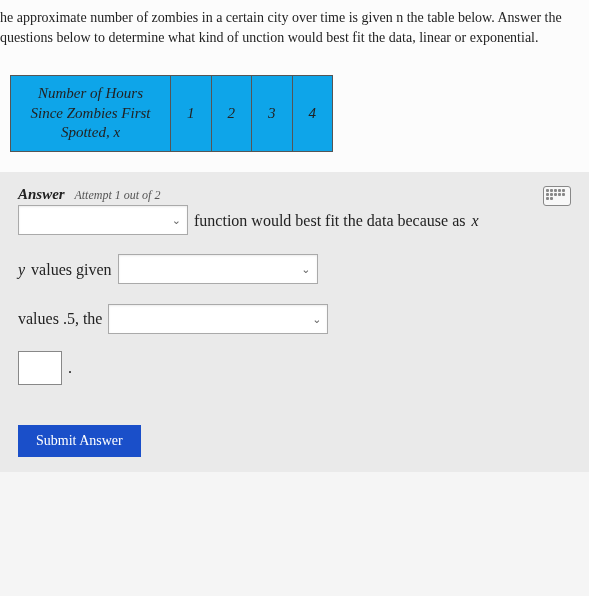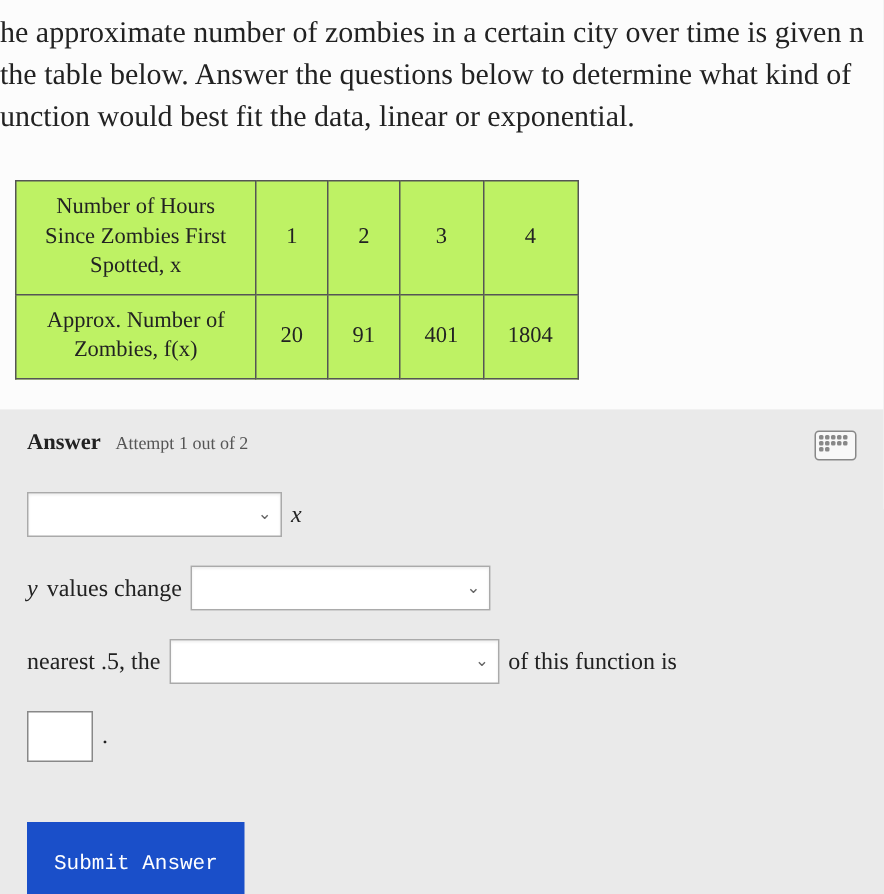--- a/index.html
+++ b/index.html
@@ -6,32 +6,33 @@
     body {
       font-family: Georgia, 'Times New Roman', serif;
       background: #f5f5f5;
       width: 589px;
       height: 596px;
       overflow: hidden;
       padding: 0;
     }
     .problem-text {
       padding: 8px 12px 16px 0;
-      font-size: 20px;
+      font-size: 14px;
       line-height: 1.4;
       color: #222;
       background: #fcfcfc;
     }
     .table-wrap {
       padding: 12px 0 20px 10px;
       background: #fcfcfc;
     }
     table.data {
       border-collapse: collapse;
-      background: #bef264;
+      background: #0ea5e9;
+      font-style: italic;
     }
     table.data td {
       border: 1.5px solid #555;
       padding: 8px 16px;
       text-align: center;
       font-size: 15px;
       color: #222;
       vertical-align: middle;
     }
     table.data td.label {
@@ -59,21 +60,21 @@
       padding: 2px;
       gap: 1px;
       align-content: flex-start;
     }
     .keyboard-icon span {
       width: 3px; height: 3px; background: #888; border-radius: 1px;
     }
     .answer-header {
       font-size: 15px;
       color: #222;
-      margin-bottom: 22px;
+      font-style: italic;
     }
     .answer-header b { font-weight: bold; }
     .attempt { font-size: 12px; color: #555; margin-left: 6px; }
     .fill-row {
       margin-bottom: 14px;
       font-size: 16px;
       color: #222;
       line-height: 2.2;
       display: flex;
       flex-wrap: wrap;
@@ -107,50 +108,43 @@
       width: 44px;
       height: 34px;
       vertical-align: middle;
     }
     .inline-text { font-style: normal; }
     .italic { font-style: italic; font-family: 'Times New Roman', serif; }
     .submit {
       background: #1a4fc9;
       color: #fff;
       border: none;
-      padding: 20px 18px;
+      padding: 8px 18px;
       font-size: 14px;
-      font-family: Liberation Mono, monospace;
+      font-family: Liberation Serif, serif;
       margin-top: 18px;
       cursor: pointer;
       position: relative;
       bottom: -8px;
     }
   </style>
 </head>
 <body>
 
 <div class="problem-text">he approximate number of zombies in a certain city over time is given n the table below. Answer the questions below to determine what kind of unction would best fit the data, linear or exponential.</div>
 
 <div class="table-wrap">
   <table class="data">
     <tbody>
         <tr>
       <td class="label">Number of Hours Since Zombies First Spotted, x</td>
       <td>1</td>
       <td>2</td>
       <td>3</td>
       <td>4</td>
-    </tr>
-    <tr>
-      <td class="label">Approx. Number of Zombies, f(x)</td>
-      <td>20</td>
-      <td>91</td>
-      <td>401</td>
-      <td>1804</td>
     </tr>
   </tbody>
     </table>
 </div>
 
 <div class="answer-section">
   <div class="keyboard-icon">
     <span></span>
       <span></span>
       <span></span>
@@ -167,37 +161,37 @@
 
   <div class="answer-header">
     <b>Answer</b>
     <span class="attempt">Attempt 1 out of 2</span>
   </div>
 
   <div class="fill-row">
     <span class="dropdown wide1">
       <span class="chevron">⌄</span>
     </span>
+    <span class="inline-text">function would best fit the data because as</span>
     <span class="italic">x</span>
   </div>
 
   <div class="fill-row">
     <span class="italic">y</span>
-    <span class="inline-text">values change</span>
+    <span class="inline-text">values given</span>
     <span class="dropdown wide2">
       <span class="chevron">⌄</span>
     </span>
   </div>
 
   <div class="fill-row">
-    <span class="inline-text">nearest .5, the</span>
+    <span class="inline-text">values .5, the</span>
     <span class="dropdown wide3">
       <span class="chevron">⌄</span>
     </span>
-    <span class="inline-text">of this function is</span>
   </div>
 
   <div class="fill-row">
     <span class="textbox"></span>
     <span class="inline-text">.</span>
   </div>
 
   <button class="submit">Submit Answer</button>
 </div>
 

